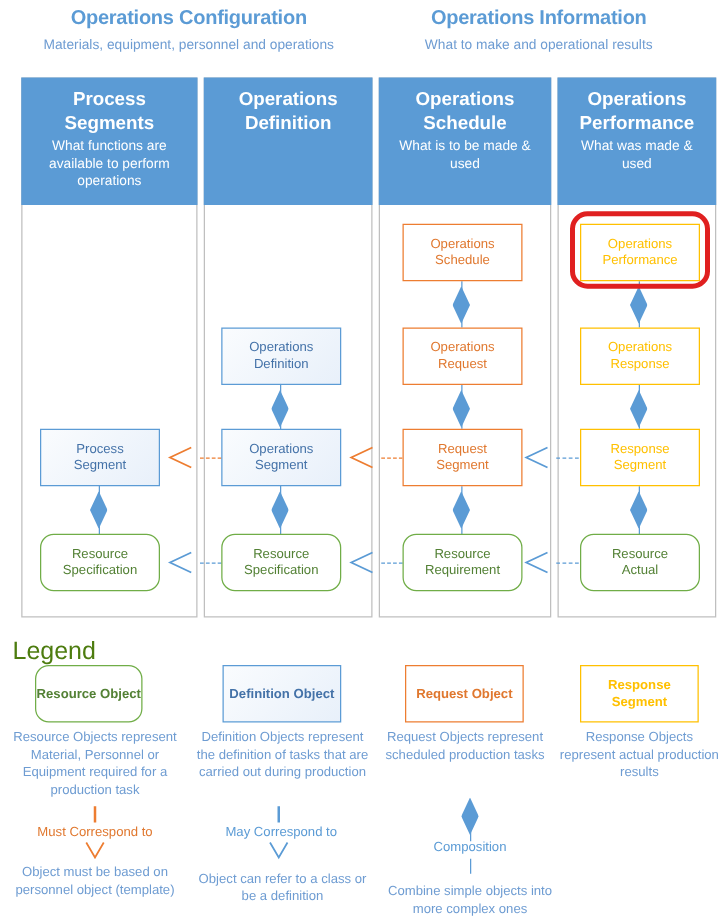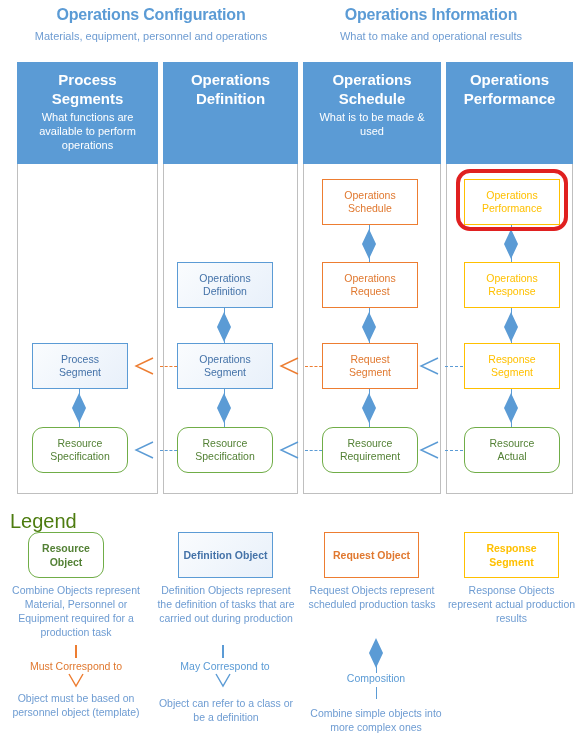--- a/index.html
+++ b/index.html
@@ -186,20 +186,21 @@
 
 <div class="col-header" style="left:303px; top:62px; width:138px; height:102px;">
   <div class="ch-title">Operations</div>
   <div class="ch-title">Schedule</div>
   <div class="ch-sub">What is to be made &amp; used</div>
 </div>
 
 <div class="col-header" style="left:446px; top:62px; width:127px; height:102px;">
   <div class="ch-title">Operations</div>
   <div class="ch-title">Performance</div>
+  <div class="ch-sub">What was made &amp; used</div>
 </div>
 
 <div class="vline" style="left:79px; top:388px; height:42px;"></div>
 <div class="vline" style="left:224px; top:307px; height:42px;"></div>
 <div class="vline" style="left:224px; top:388px; height:42px;"></div>
 <div class="vline" style="left:369px; top:224px; height:42px;"></div>
 <div class="vline" style="left:369px; top:307px; height:42px;"></div>
 <div class="vline" style="left:369px; top:388px; height:42px;"></div>
 <div class="vline" style="left:511px; top:224px; height:42px;"></div>
 <div class="vline" style="left:511px; top:307px; height:42px;"></div>
@@ -322,27 +323,27 @@
   <div>
     <span>Resource</span>
     <span>Actual</span>
   </div>
 </div>
 
 <div class="highlight-ring" style="left:456px; top:169px; width:112px; height:62px;"></div>
 
 <div class="legend-title" style="left:10px; top:510px;">Legend</div>
 
-<div class="legend-box" style="left:28px; top:532px; width:76px; height:46px; border:1.4px solid #70AD47; border-radius:11px; color:#538135; background:#FFFFFF;">
+<div class="legend-box" style="left:28px; top:532px; width:86px; height:46px; border:1.4px solid #70AD47; border-radius:11px; color:#538135; background:#FFFFFF;">
   <div>
     <span>Resource</span>
     <span>Object</span>
   </div>
 </div>
-<div class="legend-desc" style="left:6px; top:583px; width:140px;">Combine Objects represent Material, Personnel or Equipment required for a production task</div>
+<div class="legend-desc" style="left:6px; top:583px; width:140px;">Resource Objects represent Material, Personnel or Equipment required for a production task</div>
 
 <div class="legend-box" style="left:178px; top:532px; width:95px; height:46px; border:1.4px solid #5B9BD5; color:#4472A8; background:linear-gradient(135deg,#FAFCFE 0%,#E8F0FA 100%);">
   <div>
     <span>Definition</span>
     <span>Object</span>
   </div>
 </div>
 <div class="legend-desc" style="left:155px; top:583px; width:142px;text-align:center;">Definition Objects represent the definition of tasks that are carried out during production</div>
 
 <div class="legend-box" style="left:324px; top:532px; width:95px; height:46px; border:1.4px solid #ED7D31; color:#E0782F; background:#FFFFFF;">

